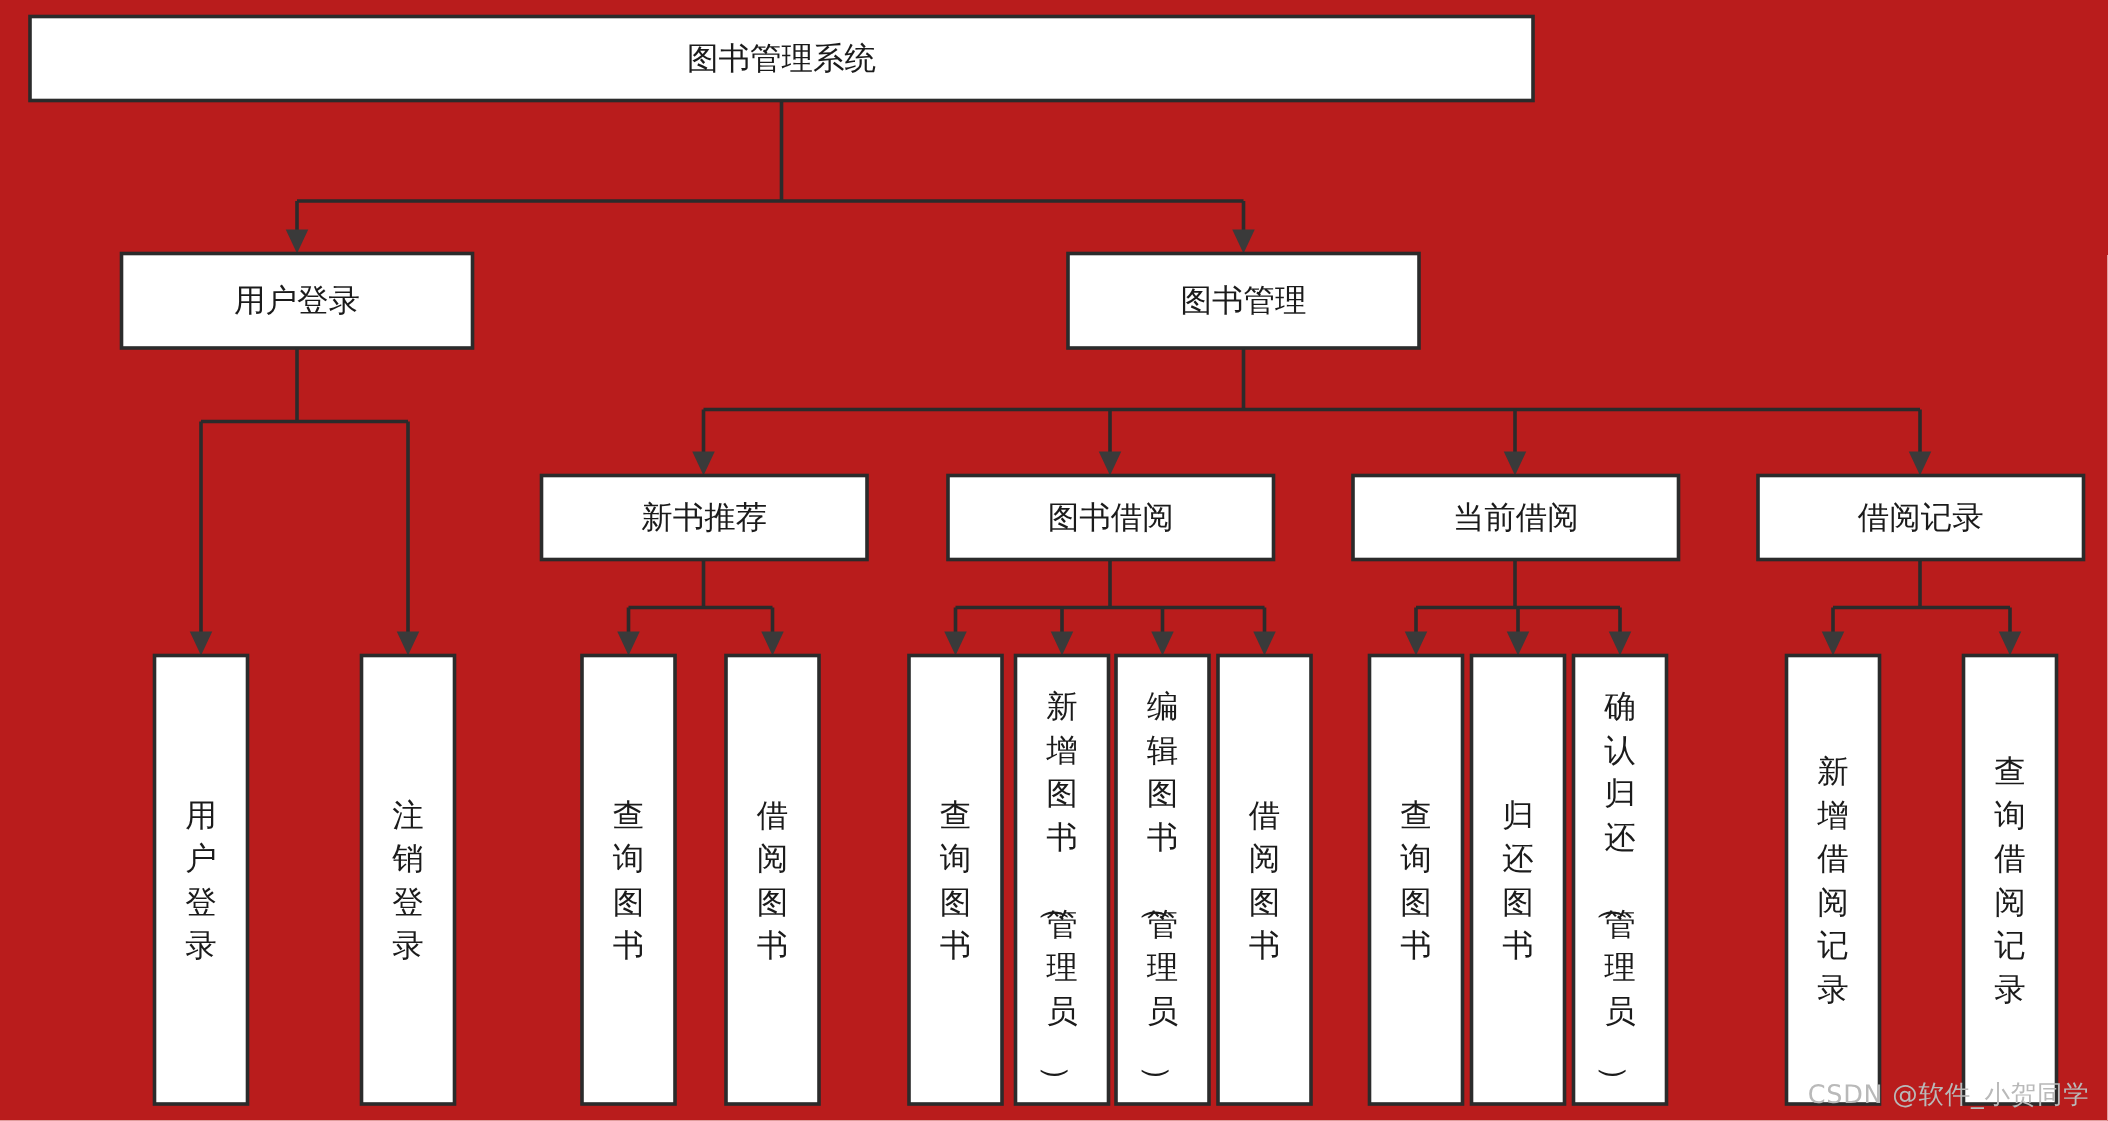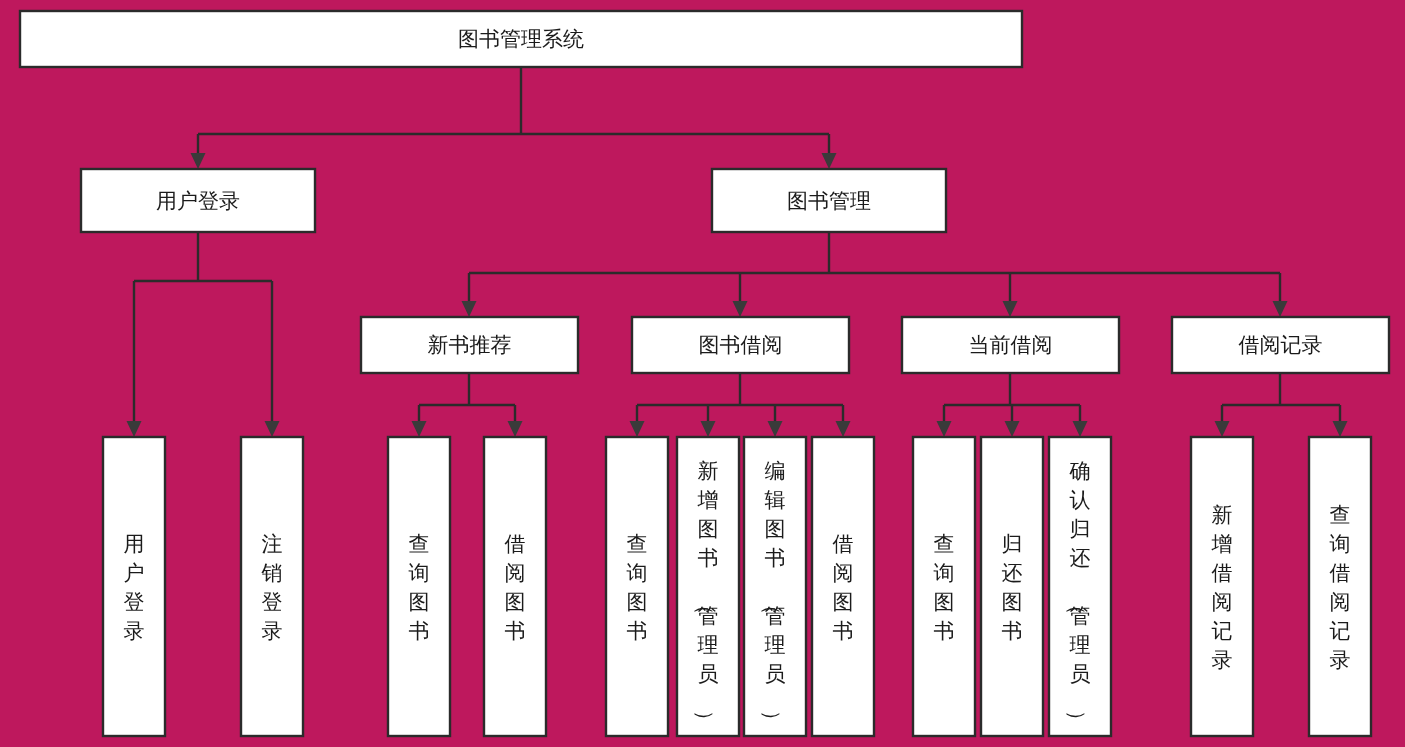--- a/index.html
+++ b/index.html
@@ -8,21 +8,21 @@
     padding: 0;
     background: #ffffff;
   }
   body {
     font-family: "DejaVu Sans", "Liberation Sans", sans-serif;
   }
   #diagram-root {
     position: relative;
     width: 1405px;
     height: 747px;
-    background: #be185d;
+    background: #b91c1c;
     overflow: hidden;
   }
   svg#flow-svg {
     position: absolute;
     left: 0;
     top: 0;
     width: 1405px;
     height: 747px;
   }
   .node-box {
@@ -204,14 +204,15 @@
           <rect x="1191" y="437" width="62" height="299" class="node-box"></rect>
           <text x="1222" y="521.5" class="node-label-v"><tspan x="1222" dy="0">新</tspan><tspan x="1222" dy="29">增</tspan><tspan x="1222" dy="29">借</tspan><tspan x="1222" dy="29">阅</tspan><tspan x="1222" dy="29">记</tspan><tspan x="1222" dy="29">录</tspan></text>
         </g>
         <g>
           <rect x="1309" y="437" width="62" height="299" class="node-box"></rect>
           <text x="1340" y="521.5" class="node-label-v"><tspan x="1340" dy="0">查</tspan><tspan x="1340" dy="29">询</tspan><tspan x="1340" dy="29">借</tspan><tspan x="1340" dy="29">阅</tspan><tspan x="1340" dy="29">记</tspan><tspan x="1340" dy="29">录</tspan></text>
         </g>
       </g>
   </svg>
 
+  <div class="watermark-text">CSDN @软件_小贺同学</div>
 
 </div>
 
 </body></html>

